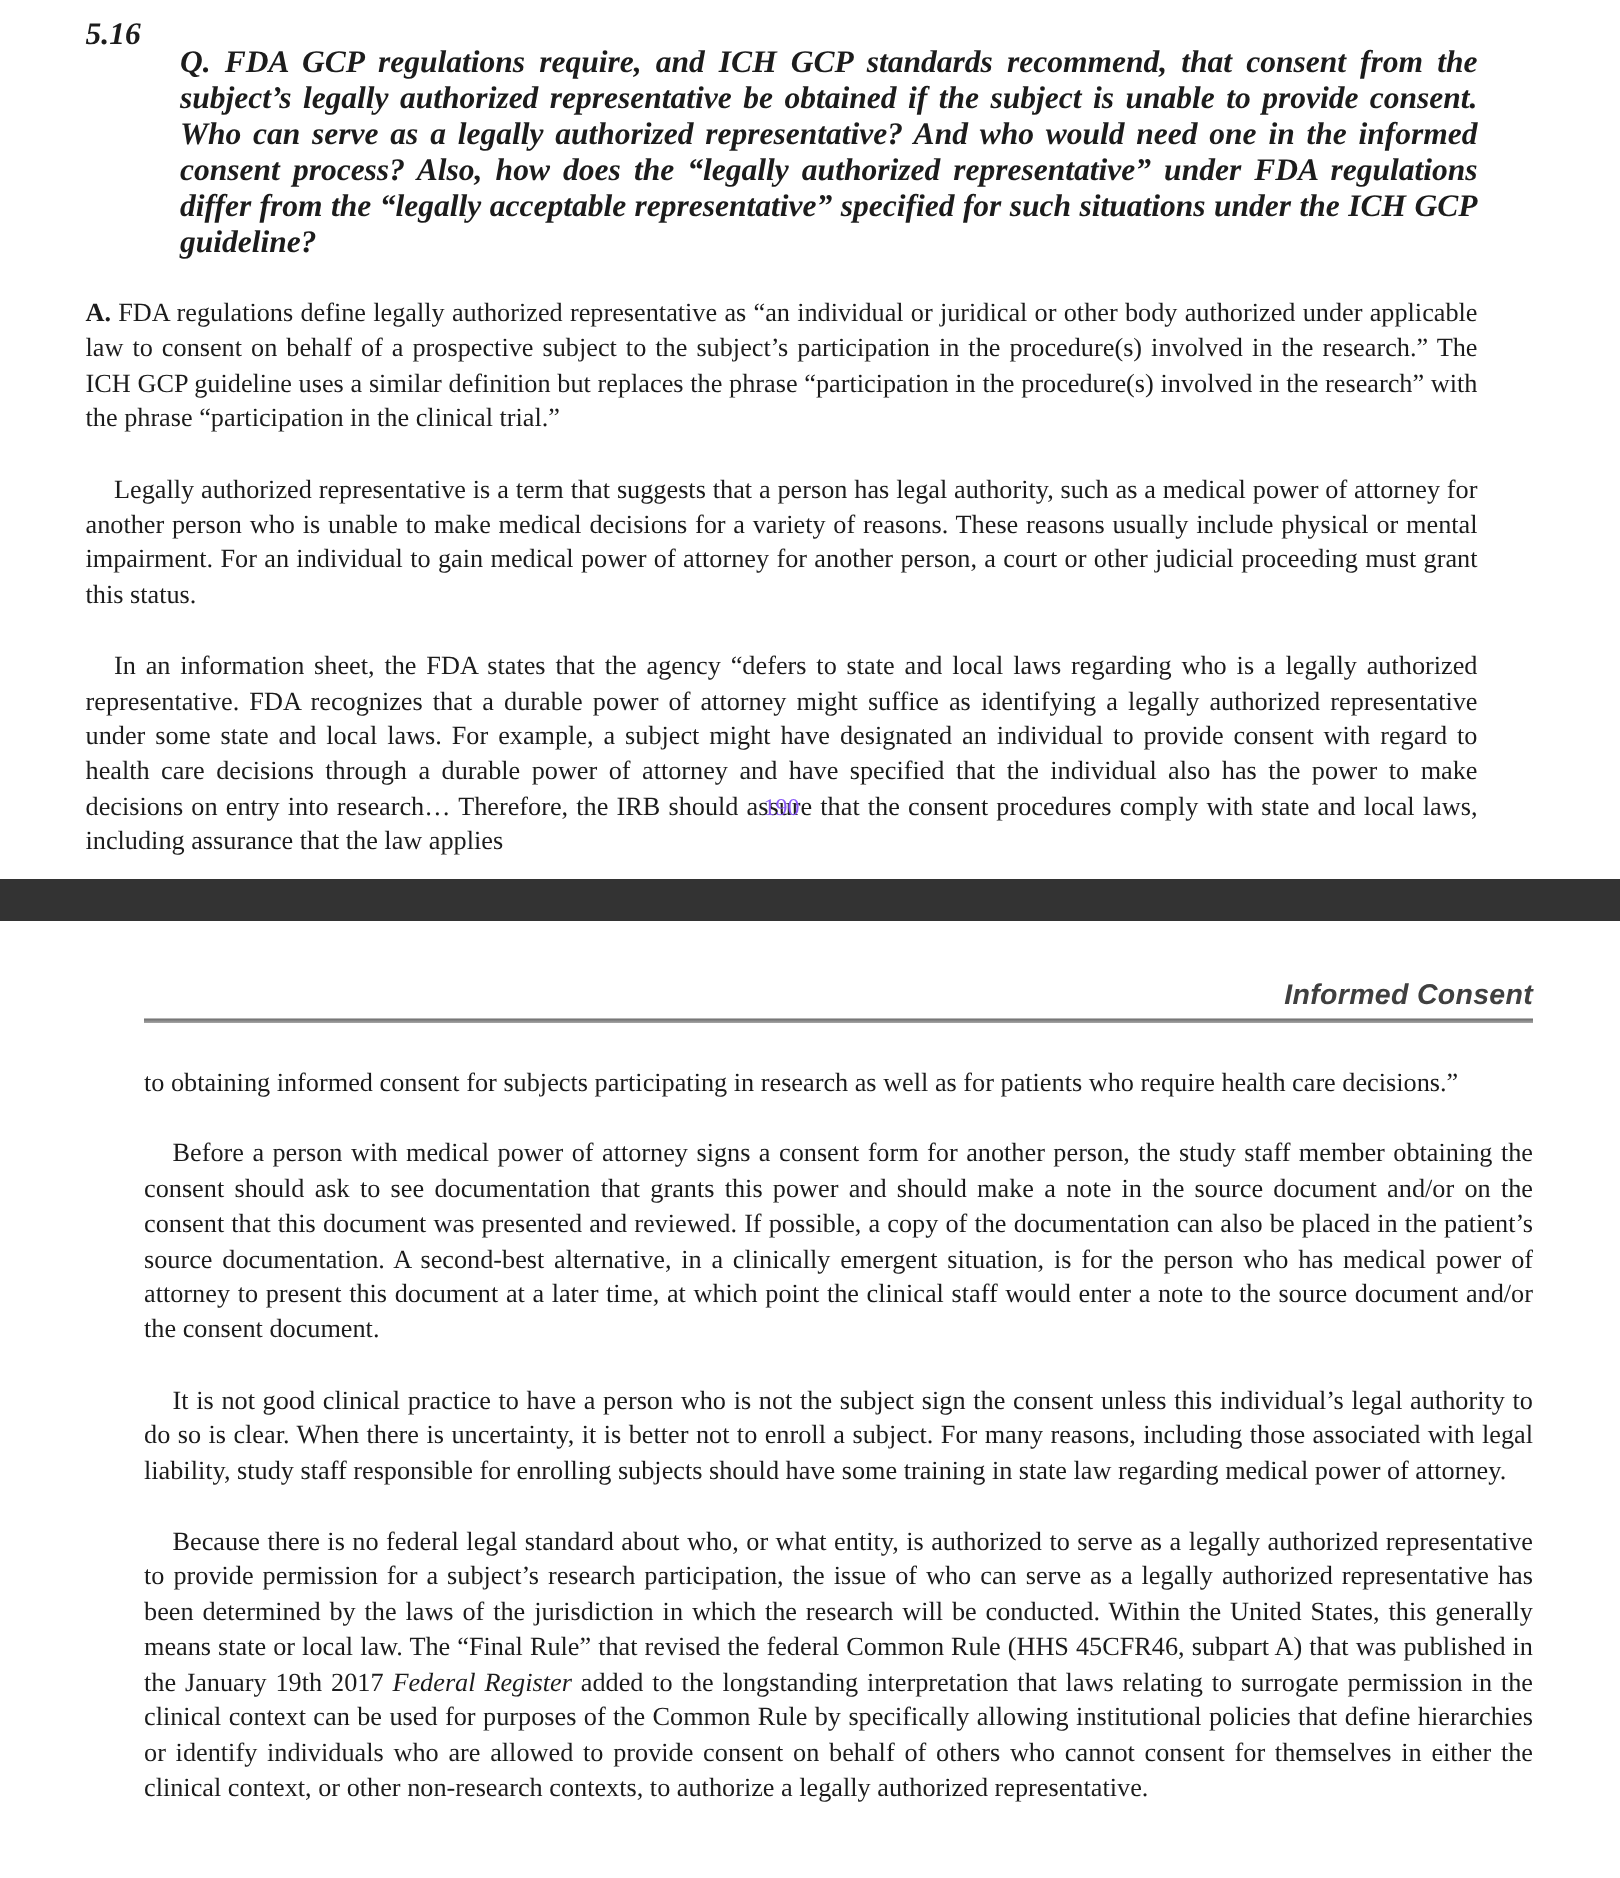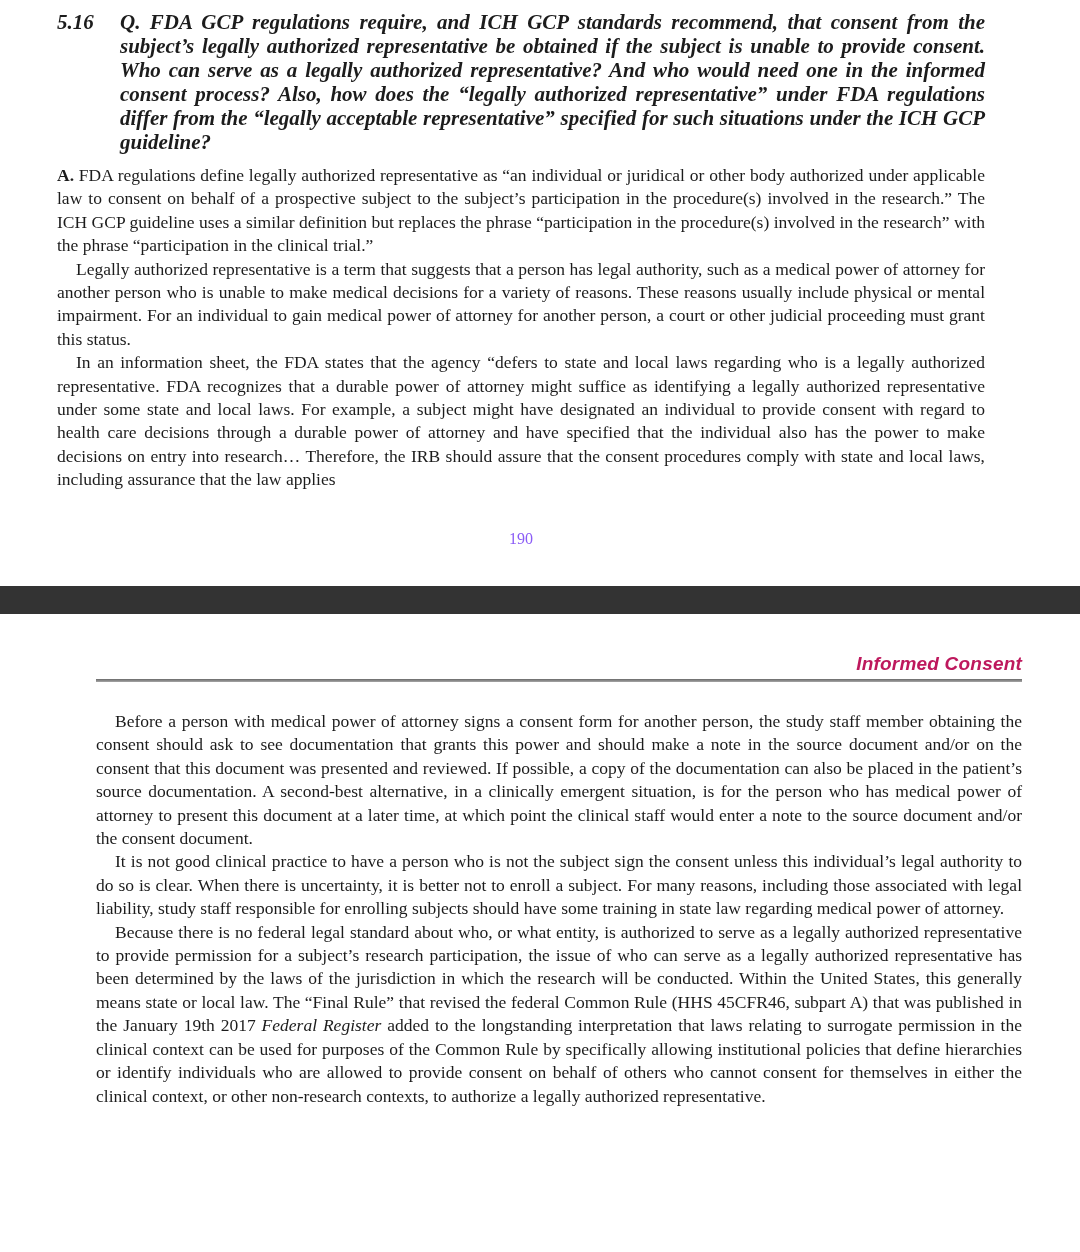--- a/index.html
+++ b/index.html
@@ -27,28 +27,30 @@
     font-size: 21px;
     line-height: 24px;
   }
   .q-num {
     width: 63px;
     flex-shrink: 0;
   }
   .q-text {
     flex: 1;
     text-align: justify;
+    margin-top: 19px;
   }
   .answer {
     margin-top: 10px;
     font-size: 17.5px;
     line-height: 23.4px;
   }
   .para {
     text-align: justify;
+    margin-top: 24px;
   }
   .para.indent { text-indent: 19px; }
   .answer-label { font-weight: bold; font-style: normal; }
 
   .page-number-wrap {
     position: absolute;
     left: 57px;
     top: 530px;
     width: 928px;
     text-align: center;
@@ -72,21 +74,21 @@
     left: 96px;
     top: 653px;
     width: 926px;
   }
   .running-head {
     text-align: right;
     font-family: "Liberation Sans", sans-serif;
     font-weight: bold;
     font-style: italic;
     font-size: 19px;
-    color: #be185d;
+    color: #404040;
     letter-spacing: 0.2px;
   }
   .head-rule {
     margin-top: 4px;
     height: 3px;
     background: linear-gradient(#6a6a6a, #a6a6a6);
   }
   .body-text {
     margin-top: 28px;
     font-size: 17.5px;
@@ -115,18 +117,19 @@
 <div class="page-number-wrap">190</div>
 
 <div class="separator-bar"></div>
 
 <section class="page-bottom">
 
   <div class="running-head">Informed Consent</div>
   <div class="head-rule"></div>
 
   <div class="body-text">
+    <p class="para">to obtaining informed consent for subjects participating in research as well as for patients who require health care decisions.”</p>
     <p class="para indent">Before a person with medical power of attorney signs a consent form for another person, the study staff member obtaining the consent should ask to see documentation that grants this power and should make a note in the source document and/or on the consent that this document was presented and reviewed. If possible, a copy of the documentation can also be placed in the patient’s source documentation. A second-best alternative, in a clinically emergent situation, is for the person who has medical power of attorney to present this document at a later time, at which point the clinical staff would enter a note to the source document and/or the consent document.</p>
     <p class="para indent">It is not good clinical practice to have a person who is not the subject sign the consent unless this individual’s legal authority to do so is clear. When there is uncertainty, it is better not to enroll a subject. For many reasons, including those associated with legal liability, study staff responsible for enrolling subjects should have some training in state law regarding medical power of attorney.</p>
     <p class="para indent"><span>Because there is no federal legal standard about who, or what entity, is authorized to serve as a legally authorized representative to provide permission for a subject’s research participation, the issue of who can serve as a legally authorized representative has been determined by the laws of the jurisdiction in which the research will be conducted. Within the United States, this generally means state or local law. The “Final Rule” that revised the federal Common Rule (HHS 45CFR46, subpart A) that was published in the January 19th 2017 </span><span class="italic">Federal Register</span><span> added to the longstanding interpretation that laws relating to surrogate permission in the clinical context can be used for purposes of the Common Rule by specifically allowing institutional policies that define hierarchies or identify individuals who are allowed to provide consent on behalf of others who cannot consent for themselves in either the clinical context, or other non-research contexts, to authorize a legally authorized representative.</span></p>
   </div>
 
 </section>
 
 </body></html>

